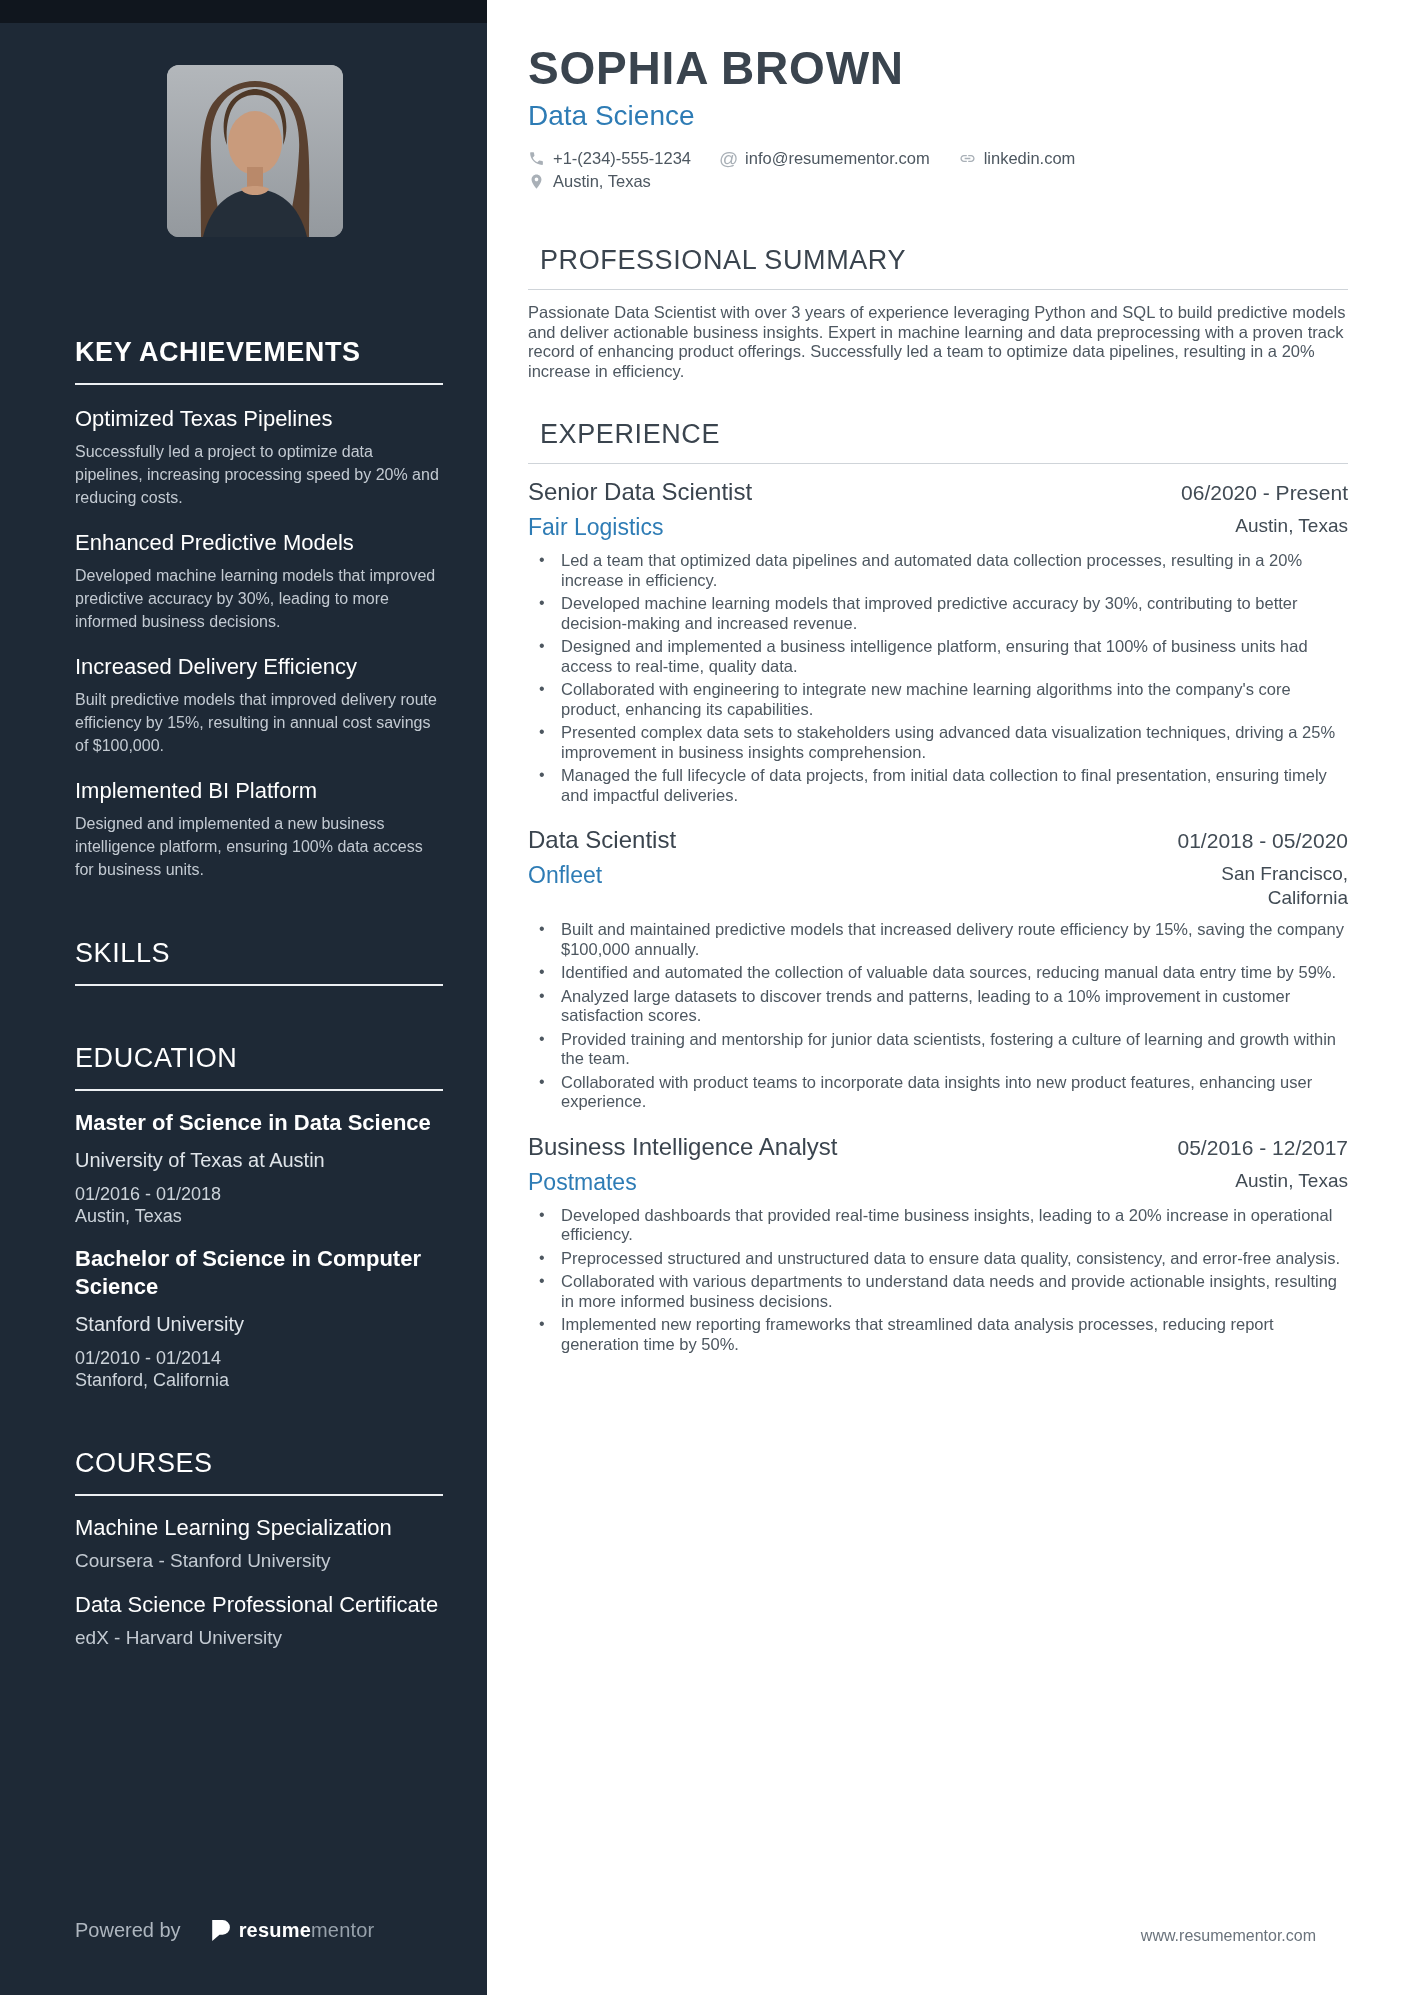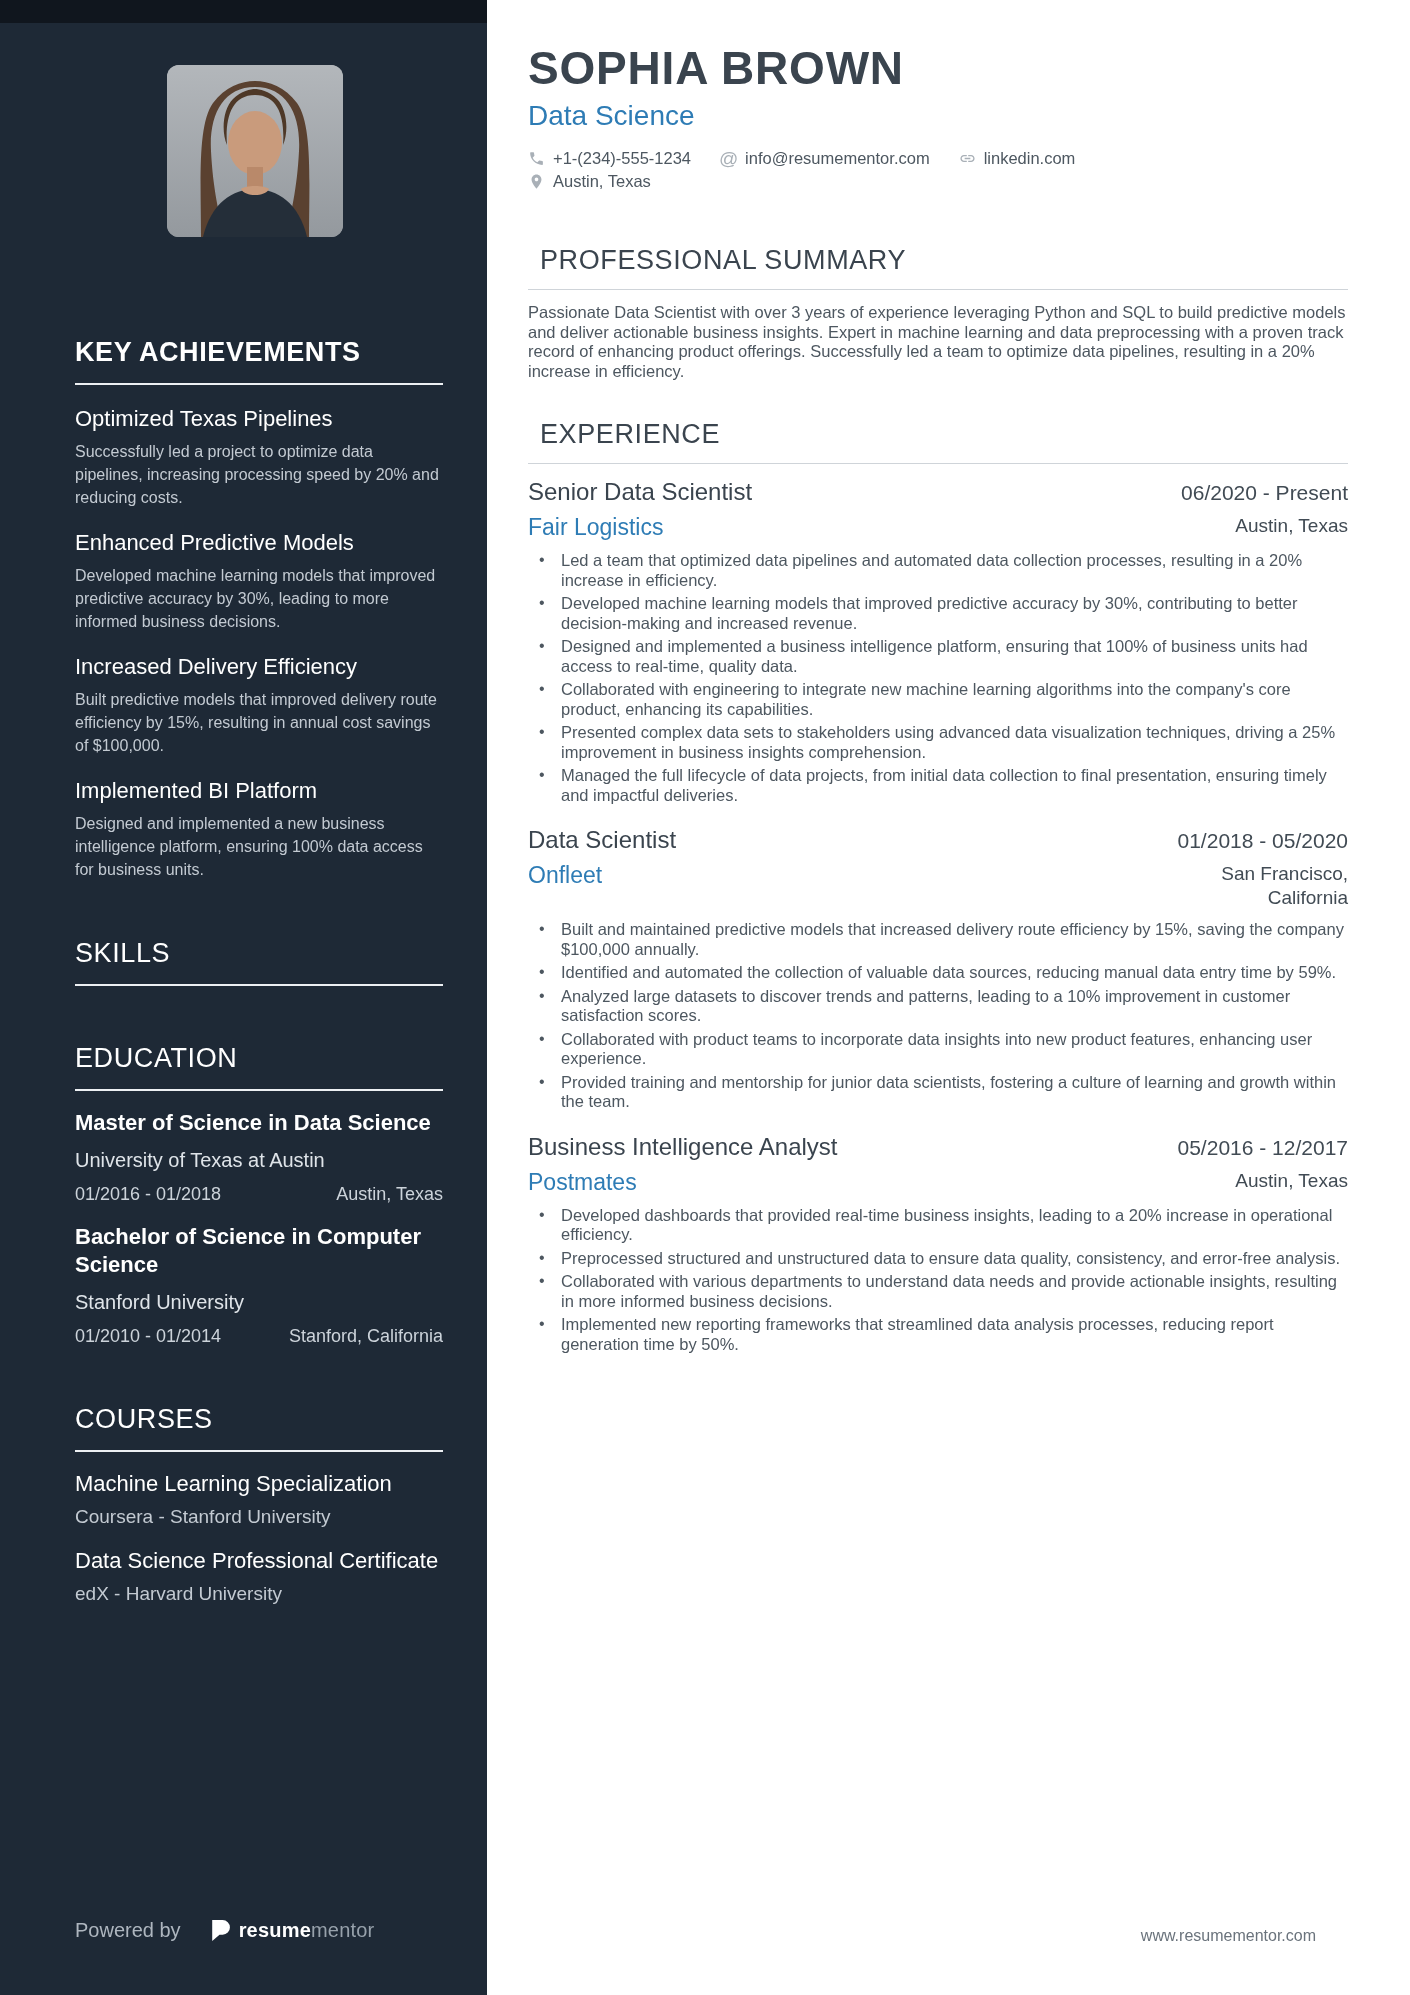--- a/index.html
+++ b/index.html
@@ -28,21 +28,21 @@
     font-size:27px;font-weight:400;letter-spacing:.6px;color:#ffffff;
     margin:56px 0 0 0;line-height:32px;
   }
   .side-section-title.first{margin-top:99px;font-weight:bold;}
   .side-rule{border:none;border-top:2px solid #edf0f3;margin:15px 0 4px 0;}
   .ach-heading{font-size:22px;font-weight:400;color:#ffffff;margin:20px 0 8px 0;line-height:27px;}
   .ach-text{font-size:16px;line-height:23px;color:#c3cad2;margin:0;}
   .skills-text{font-size:19px;line-height:26px;color:#c3cad2;margin:16px 0 0 0;}
   .edu-degree{font-size:22px;font-weight:700;color:#ffffff;line-height:28px;margin:18px 0 0 0;}
   .edu-school{font-size:20px;color:#dfe4e9;margin:11px 0 0 0;line-height:24px;}
-  .edu-row{display:flex;justify-content:space-between;align-items:baseline;margin-top:11px;font-size:18px;color:#ccd3da;line-height:22px;}
+  .edu-row{display:flex;justify-content:space-between;align-items:baseline;margin-top:11px;font-size:18px;color:#ccd3da;line-height:22px;flex-direction:column;}
   .edu-row .loc{text-align:right;}
   .course-name{font-size:22px;font-weight:400;color:#ffffff;line-height:28px;margin:18px 0 0 0;}
   .course-provider{font-size:19px;color:#c3cad2;margin:7px 0 0 0;line-height:24px;}
   .side-footer{
     position:absolute;left:75px;bottom:52px;
     display:flex;align-items:center;gap:26px;
   }
   .powered-by{font-size:20px;color:#aeb6bf;}
   .brand{display:flex;align-items:center;gap:7px;}
   .brand svg{width:25px;height:25px;display:block;}
@@ -261,22 +261,22 @@
           <span class="job-dates">01/2018 - 05/2020</span>
         </div>
         <div class="job-sub">
           <span class="job-company">Onfleet</span>
           <span class="job-loc">San Francisco, California</span>
         </div>
         <ul class="bullets">
           <li>Built and maintained predictive models that increased delivery route efficiency by 15%, saving the company $100,000 annually.</li>
           <li>Identified and automated the collection of valuable data sources, reducing manual data entry time by 59%.</li>
           <li>Analyzed large datasets to discover trends and patterns, leading to a 10% improvement in customer satisfaction scores.</li>
+          <li>Provided training and mentorship for junior data scientists, fostering a culture of learning and growth within the team.</li>
           <li>Collaborated with product teams to incorporate data insights into new product features, enhancing user experience.</li>
-          <li>Provided training and mentorship for junior data scientists, fostering a culture of learning and growth within the team.</li>
         </ul>
       </div>
 
       <div class="job">
         <div class="job-head">
           <span class="job-role">Business Intelligence Analyst</span>
           <span class="job-dates">05/2016 - 12/2017</span>
         </div>
         <div class="job-sub">
           <span class="job-company">Postmates</span>

